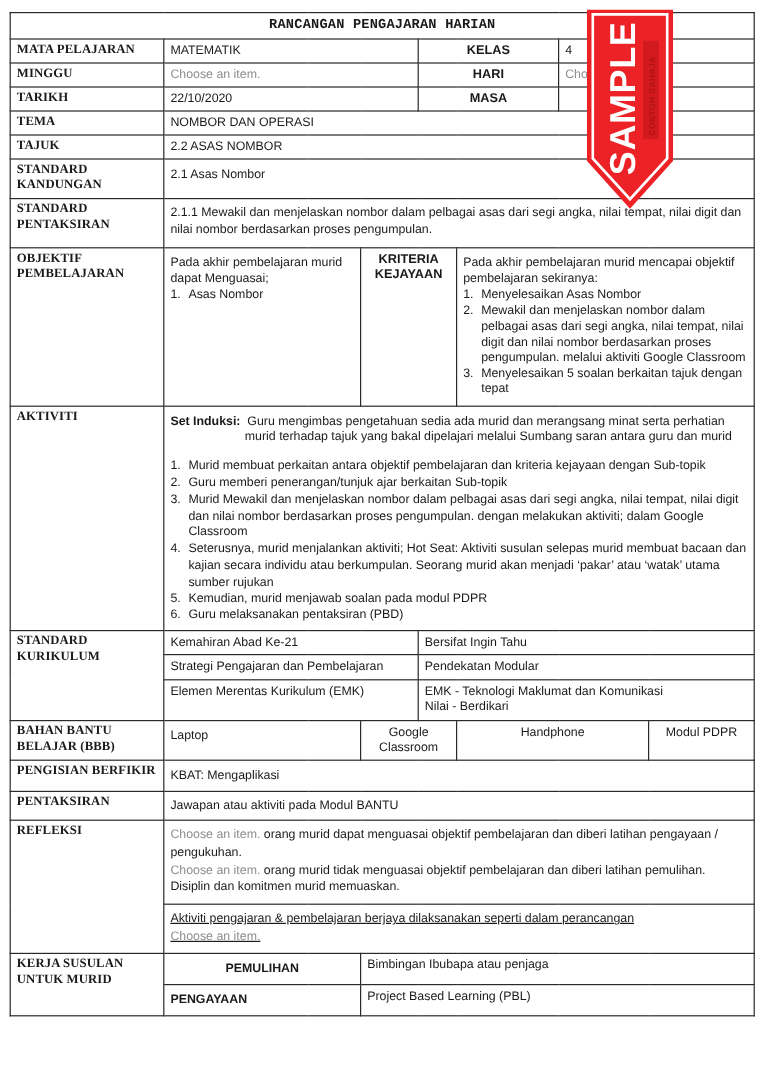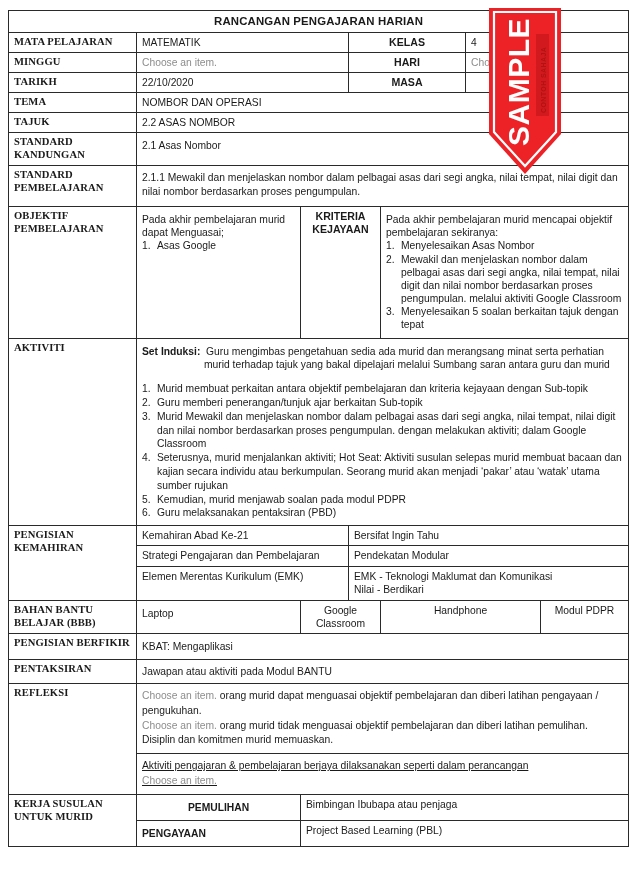--- a/index.html
+++ b/index.html
@@ -65,20 +65,21 @@
   .ctr {
     text-align: center;
     vertical-align: middle;
   }
   .title-cell {
     font-weight: bold;
     text-align: center;
     font-size: 11.4px;
     padding: 4px 0 3px 0;
     letter-spacing: 0.15px;
+    font-family: Liberation Mono, monospace;
   }
   .ph {
     color: #8d8d8d;
   }
   .bold {
     font-weight: bold;
   }
 
   
   .objblock { padding-top: 1px; }
@@ -213,33 +214,33 @@
       <td class="lbl">TAJUK</td>
       <td class="val" colspan="7">2.2 ASAS NOMBOR</td>
     </tr>
 
     <tr>
       <td class="lbl">STANDARD KANDUNGAN</td>
       <td class="val" colspan="7" style="padding-top:6px;padding-bottom:6px;">2.1 Asas Nombor</td>
     </tr>
 
     <tr>
-      <td class="lbl">STANDARD PEMBELAJARAN</td>
+      <td class="lbl">STANDARD PENTAKSIRAN</td>
       <td class="val-top" colspan="7" style="padding-top:5px;padding-bottom:7px;line-height:1.35;">2.1.1 Mewakil dan menjelaskan nombor dalam pelbagai asas dari segi angka, nilai tempat, nilai digit dan nilai nombor berdasarkan proses pengumpulan.</td>
     </tr>
 
     <tr>
       <td class="lbl">OBJEKTIF PEMBELAJARAN</td>
       <td class="val-top" colspan="2" style="padding-top:5px;">
         <div class="objblock">
           <span class="ln">Pada akhir pembelajaran murid dapat Menguasai;</span>
           <ol class="crit">
             <li>
               <span class="num">1.</span>
-              <span>Asas Google</span>
+              <span>Asas Nombor</span>
             </li>
           </ol>
         </div>
       </td>
       <td class="lbl-mid" colspan="2">KRITERIA KEJAYAAN</td>
       <td class="val-top" colspan="3" style="padding-top:5px;padding-bottom:6px;">
         <div class="objblock">
           <span class="ln">Pada akhir pembelajaran murid mencapai objektif pembelajaran sekiranya:</span>
           <ol class="crit">
             <li>
@@ -289,21 +290,21 @@
           </li>
           <li>
             <span class="num">6.</span>
             <span>Guru melaksanakan pentaksiran (PBD)</span>
           </li>
         </ol>
       </td>
     </tr>
 
     <tr>
-      <td class="lbl" rowspan="3">PENGISIAN KEMAHIRAN</td>
+      <td class="lbl" rowspan="3">STANDARD KURIKULUM</td>
       <td class="val" colspan="3">Kemahiran Abad Ke-21</td>
       <td class="val" colspan="4">Bersifat Ingin Tahu</td>
     </tr>
     <tr>
       <td class="val" colspan="3">Strategi Pengajaran dan Pembelajaran</td>
       <td class="val" colspan="4">Pendekatan Modular</td>
     </tr>
     <tr>
       <td class="val" colspan="3">Elemen Merentas Kurikulum (EMK)</td>
       <td class="val-top" colspan="4" style="white-space:pre-line;line-height:1.32;">EMK - Teknologi Maklumat dan Komunikasi

